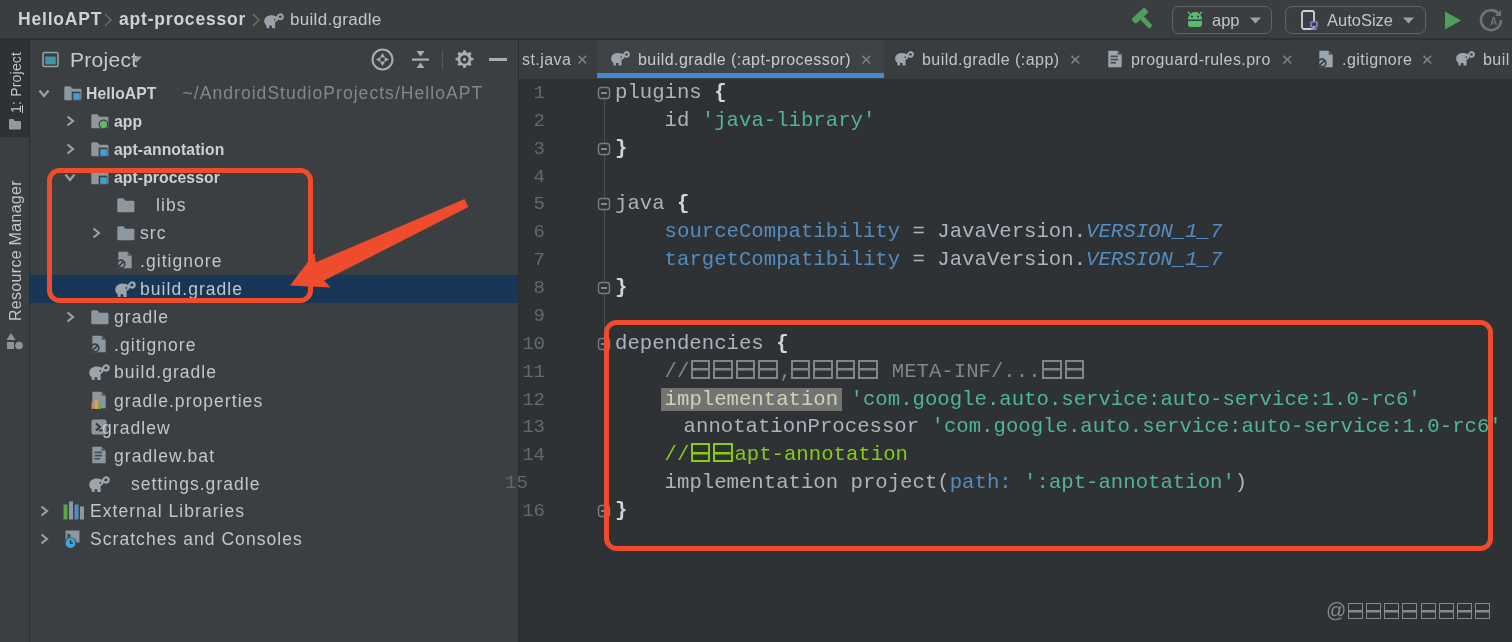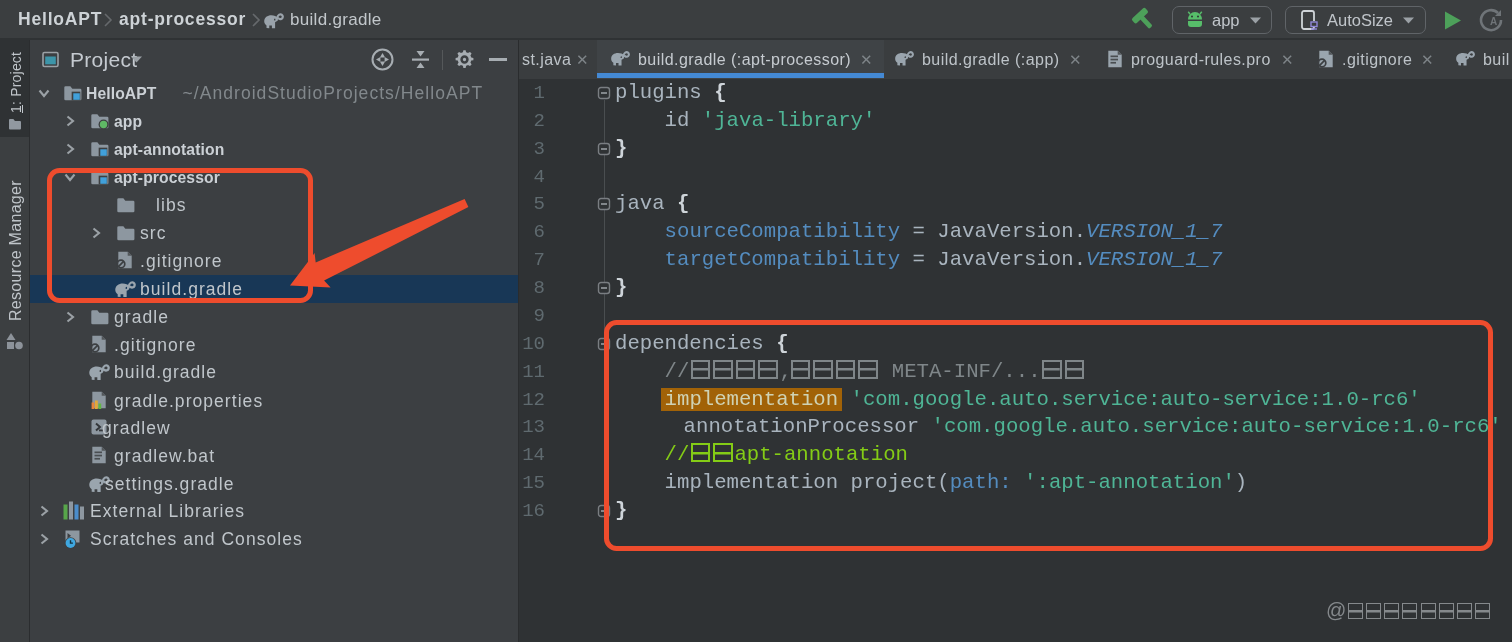--- a/index.html
+++ b/index.html
@@ -163,21 +163,21 @@
       <path d="M11.7,0.8 l4,4 h-4 Z" fill="#53575A"></path>
       <rect x="4.5" y="5.5" width="7.5" height="1.7" fill="#4A4E51"></rect>
       <rect x="4.5" y="8.7" width="7.5" height="1.7" fill="#4A4E51"></rect>
       <rect x="4.5" y="11.9" width="5.5" height="1.7" fill="#4A4E51"></rect>
     </svg></div>
 <div class="row" style="left:114px;top:442px">gradlew.bat</div>
 <div class="abs" style="left:88px;top:474px"><svg width="23" height="18.400000000000002" viewBox="0 0 20 16">
 <path fill="#9AA5AE" fill-rule="evenodd" d="M3.2,15.4 v-2.2 C1.8,12.3 1.1,10.9 1.1,9.4 C1.1,5.9 4,3.9 7.6,3.9 c2.5,0 4.6,0.8 5.8,2.2 l-0.3,2.4 c-0.55,0.85 -1.1,1.3 -2.1,1.8 v5.3 h-2.9 v-2.3 h-2.4 v2.3 Z M10.8,8.6 a0.8,0.8 0 1 1 0.01,0 Z"></path>
 <path fill="none" stroke="#9AA5AE" stroke-width="2.0" stroke-linecap="round" d="M12.3,8.2 C12.7,5 14.4,2.9 16.0,3.0 a2.2,2.2 0 1 1 -1.7,3.8"></path>
     </svg></div>
-<div class="row" style="left:105px;top:470px">settings.gradle</div>
+<div class="row" style="left:131px;top:470px">settings.gradle</div>
 <svg class="abs" style="left:38px;top:505px" width="12" height="12" viewBox="0 0 12 12">
     <path d="M3.5,1.5 L9,6 L3.5,10.5" stroke="#9BA1A6" stroke-width="2.1" fill="none"></path>
   </svg>
 <div class="abs" style="left:63px;top:501px"><svg width="23" height="20" viewBox="0 0 23 20">
       <rect x="0.5" y="3.5" width="4" height="15" fill="#57A64A"></rect>
       <rect x="6" y="0.5" width="4" height="18" fill="#8D97A0"></rect>
       <rect x="11.5" y="3.5" width="4" height="15" fill="#4B8DCB"></rect>
       <rect x="17" y="5.5" width="4" height="13" fill="#8D97A0"></rect>
     </svg></div>
 <div class="row" style="left:86px;top:497px"><span style="margin-left:4px">External Libraries</span></div>
@@ -248,26 +248,26 @@
 <div class="mono abs" style="left:505px;top:246.22000000000003px;width:40px;text-align:right;color:#5F6A6F;font-size:19px">7</div>
 <div class="mono abs" style="left:615px;top:246.22000000000003px">    <span style="color:#548CBF">targetCompatibility</span><span style="color:#A9B4BE"> = JavaVersion.</span><span style="color:#548CBF;font-style:italic">VERSION_1_7</span></div>
 <div class="mono abs" style="left:505px;top:274.09000000000003px;width:40px;text-align:right;color:#5F6A6F;font-size:19px">8</div>
 <div class="mono abs" style="left:615px;top:274.09000000000003px"><span class="b" style="color:#CED4D9">}</span></div>
 <div class="mono abs" style="left:505px;top:301.96000000000004px;width:40px;text-align:right;color:#5F6A6F;font-size:19px">9</div>
 <div class="mono abs" style="left:505px;top:329.83000000000004px;width:40px;text-align:right;color:#5F6A6F;font-size:19px">10</div>
 <div class="mono abs" style="left:615px;top:329.83000000000004px"><span style="color:#A9B4BE">dependencies</span> <span class="b" style="color:#CED4D9">{</span></div>
 <div class="mono abs" style="left:505px;top:357.7px;width:40px;text-align:right;color:#5F6A6F;font-size:19px">11</div>
 <div class="mono abs" style="left:615px;top:357.7px">    <span style="color:#7F8689">//</span><span style="color:#7F8689"><span class="cjk " style="border-color:currentColor"></span><span class="cjk " style="border-color:currentColor"></span><span class="cjk " style="border-color:currentColor"></span><span class="cjk " style="border-color:currentColor"></span><span style="display:inline-block;width:10px">,</span><span class="cjk " style="border-color:currentColor"></span><span class="cjk " style="border-color:currentColor"></span><span class="cjk " style="border-color:currentColor"></span><span class="cjk " style="border-color:currentColor"></span> META-INF/...<span class="cjk " style="border-color:currentColor"></span><span class="cjk " style="border-color:currentColor"></span></span></div>
 <div class="mono abs" style="left:505px;top:385.57px;width:40px;text-align:right;color:#5F6A6F;font-size:19px">12</div>
-<div class="mono abs" style="left:615px;top:385.57px">    <span style="background:#a16207;color:#CFD2B4;padding:0 4px;margin:0 -4px">implementation</span> <span style="color:#4FB596">'com.google.auto.service:auto-service:1.0-rc6'</span></div>
+<div class="mono abs" style="left:615px;top:385.57px">    <span style="background:#737373;color:#CFD2B4;padding:0 4px;margin:0 -4px">implementation</span> <span style="color:#4FB596">'com.google.auto.service:auto-service:1.0-rc6'</span></div>
 <div class="mono abs" style="left:505px;top:413.44px;width:40px;text-align:right;color:#5F6A6F;font-size:19px">13</div>
 <div class="mono abs" style="left:634px;top:413.44px">    <span style="color:#A9B4BE">annotationProcessor</span> <span style="color:#4FB596">'com.google.auto.service:auto-service:1.0-rc6'</span></div>
 <div class="mono abs" style="left:505px;top:441.31px;width:40px;text-align:right;color:#5F6A6F;font-size:19px">14</div>
 <div class="mono abs" style="left:615px;top:441.31px">    <span style="color:#84cc16">//<span class="cjk " style="border-color:currentColor"></span><span class="cjk " style="border-color:currentColor"></span>apt-annotation</span></div>
-<div class="mono abs" style="left:505px;top:469.18px;width:40px;text-align:right;color:#5F6A6F;font-size:19px">15</div>
+<div class="mono abs" style="left:505px;top:469.18px;width:40px;text-align:left;color:#5F6A6F;font-size:19px">15</div>
 <div class="mono abs" style="left:615px;top:469.18px">    <span style="color:#A9B4BE">implementation project(</span><span style="color:#548CBF">path:</span><span style="color:#A9B4BE"> </span><span style="color:#4FB596">':apt-annotation'</span><span style="color:#A9B4BE">)</span></div>
 <div class="mono abs" style="left:505px;top:497.05px;width:40px;text-align:right;color:#5F6A6F;font-size:19px">16</div>
 <div class="mono abs" style="left:615px;top:497.05px"><span class="b" style="color:#CED4D9">}</span></div>
 <svg class="abs" style="left:597px;top:86px" width="14" height="14" viewBox="0 0 14 14">
     <rect x="1.5" y="1.5" width="11" height="11" rx="2.5" fill="#2F3234" stroke="#7A7E82" stroke-width="1.4"></rect>
     <line x1="4" y1="7" x2="10" y2="7" stroke="#A7ADB2" stroke-width="1.4"></line>
   </svg>
 <svg class="abs" style="left:597px;top:141.74px" width="14" height="14" viewBox="0 0 14 14">
     <rect x="1.5" y="1.5" width="11" height="11" rx="2.5" fill="#2F3234" stroke="#7A7E82" stroke-width="1.4"></rect>
     <line x1="4" y1="7" x2="10" y2="7" stroke="#A7ADB2" stroke-width="1.4"></line>

